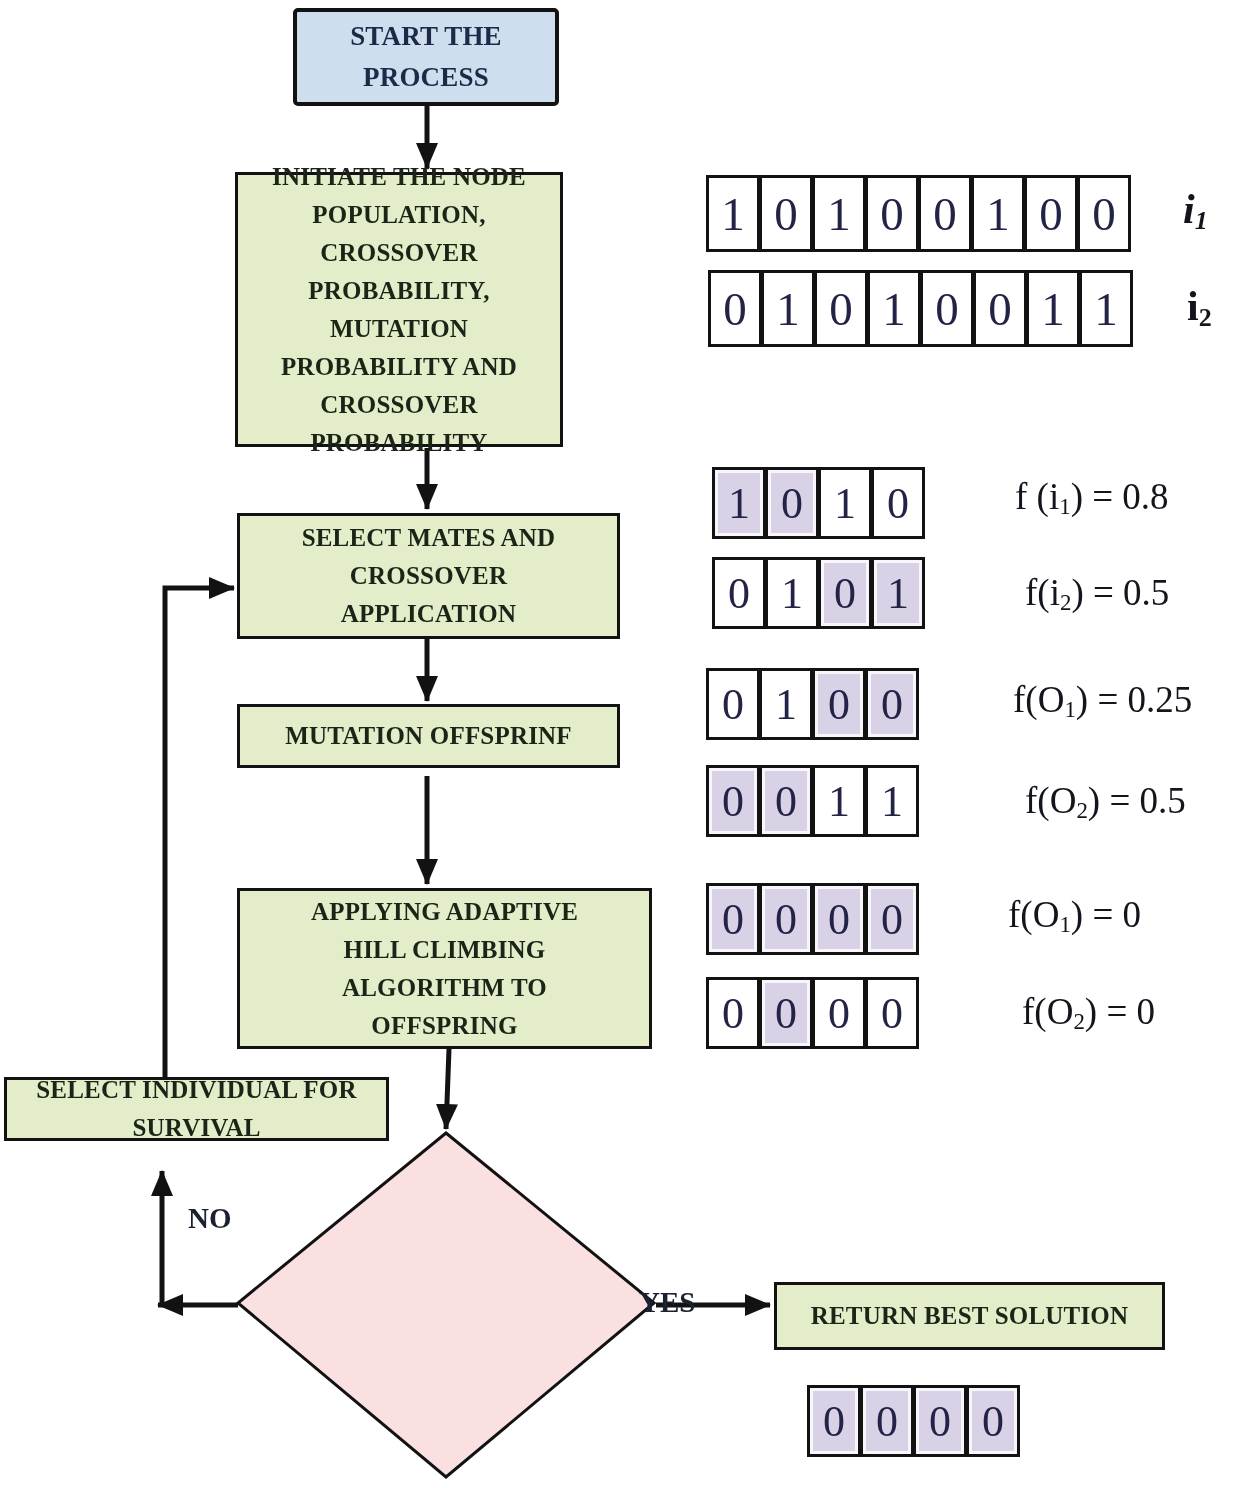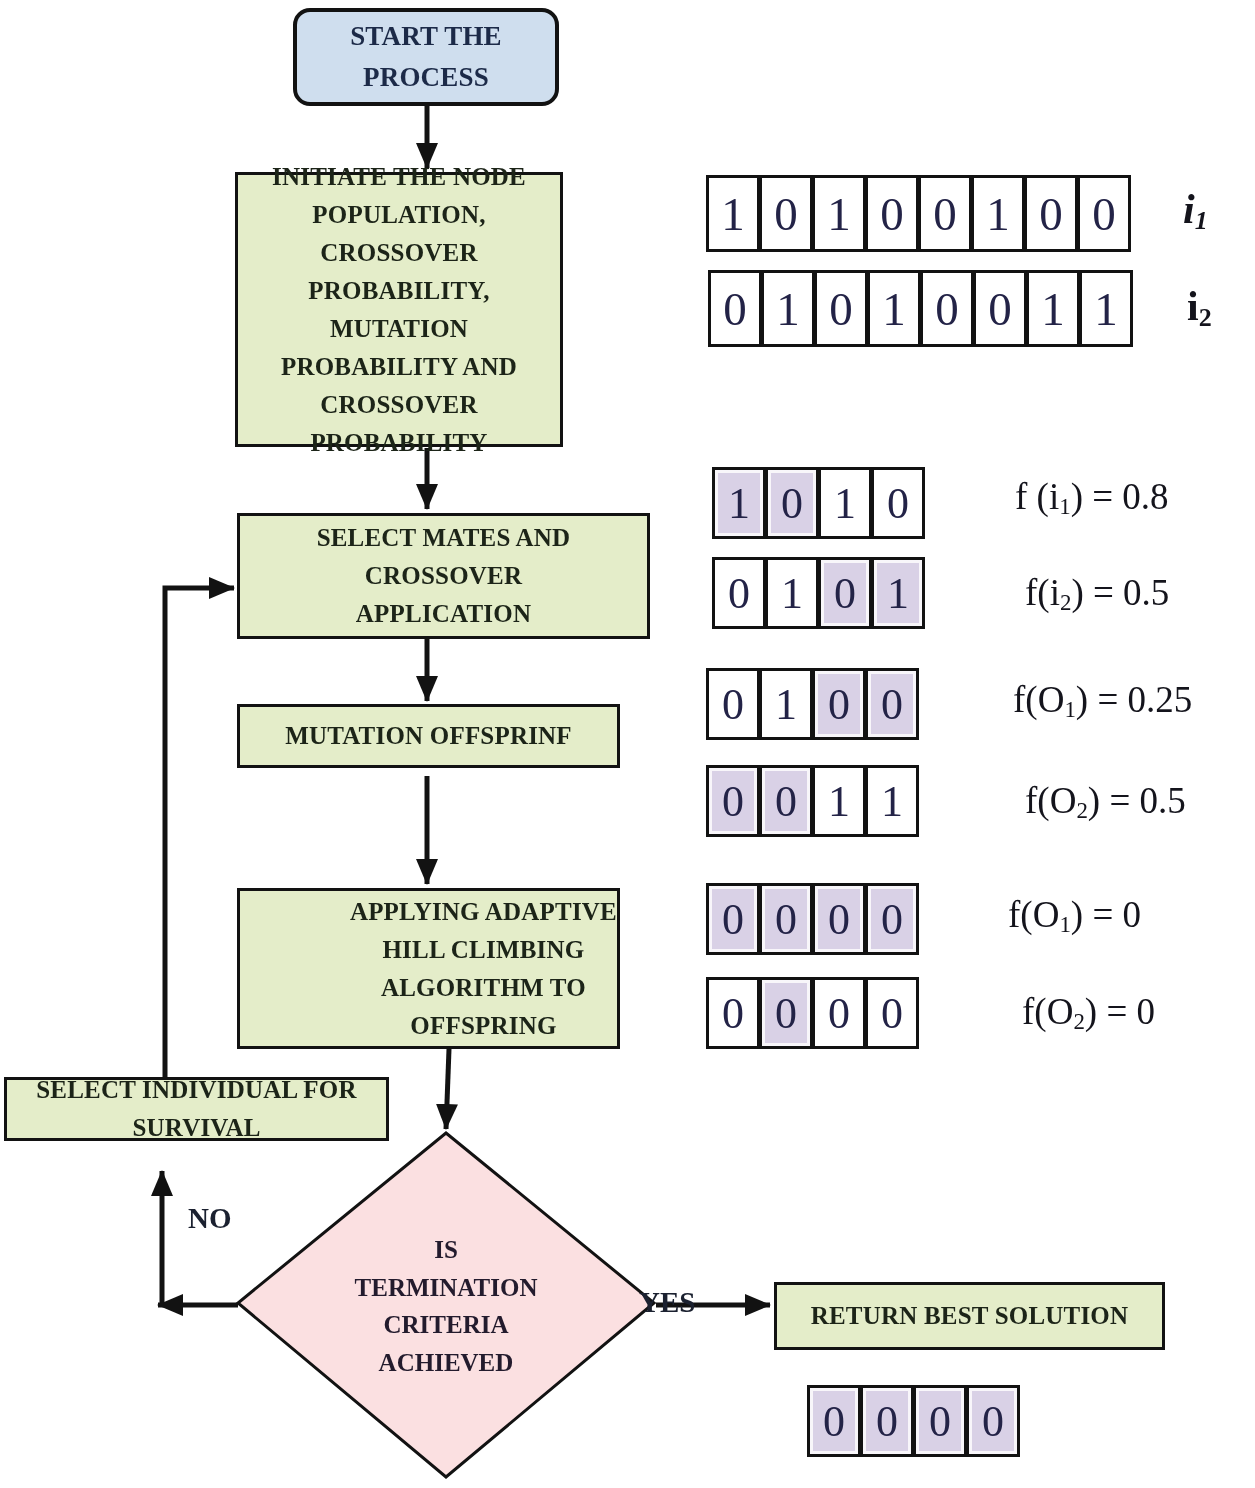--- a/index.html
+++ b/index.html
@@ -7,21 +7,21 @@
     position:relative;width:1255px;height:1488px;background:#ffffff;overflow:hidden;
     font-family:"Liberation Serif","DejaVu Serif",serif;color:#1b2130;
   }
   .overlay{position:absolute;left:0;top:0;width:1255px;height:1488px;z-index:1;}
   .node{
     position:absolute;z-index:2;box-sizing:border-box;border:3px solid #121212;
     display:flex;align-items:center;justify-content:center;text-align:center;
     font-weight:bold;letter-spacing:.2px;
   }
   .node .box-label{white-space:pre-line;line-height:1.52;}
-  .start{background:var(--start-fill,#cfdeee);border-radius:17px;font-size:27px;color:#1c2a48;border-width:4px;justify-content:center;}
+  .start{background:var(--start-fill,#cfdeee);border-radius:5px;font-size:27px;color:#1c2a48;border-width:4px;justify-content:center;}
   .process{background:var(--process-fill,#e4edc9);font-size:25px;color:#1c2418;}
   .diamond-label{
     position:absolute;z-index:2;display:flex;align-items:center;justify-content:center;
     text-align:center;font-weight:bold;font-size:25px;line-height:1.5;color:#231b2d;
   }
   .diamond-label .box-label{white-space:pre-line;}
   .branch{position:absolute;z-index:2;font-weight:bold;font-size:29px;color:#1b2130;}
   .reg{position:absolute;z-index:2;}
   .cells{display:flex;}
   .cell{
@@ -72,48 +72,42 @@
   <div class="node process" style="left:235px;top:172px;width:328px;height:275px;">
     <div class="box-label">INITIATE THE NODE
 POPULATION,
 CROSSOVER
 PROBABILITY, MUTATION
 PROBABILITY AND
 CROSSOVER
 PROBABILITY</div>
   </div>
 
-  <div class="node process" style="left:237px;top:513px;width:413px;height:126px;">
+  <div class="node process" style="left:237px;top:513px;width:383px;height:126px;">
     <div class="box-label">SELECT MATES AND
 CROSSOVER
 APPLICATION</div>
   </div>
 
   <div class="node process" style="left:237px;top:704px;width:383px;height:64px;">
     <div class="box-label">MUTATION OFFSPRINF</div>
   </div>
 
-  <div class="node process" style="left:237px;top:888px;width:383px;height:161px;justify-content:flex-end;">
+  <div class="node process" style="left:237px;top:888px;width:415px;height:161px;">
     <div class="box-label">APPLYING ADAPTIVE
 HILL CLIMBING
 ALGORITHM TO
 OFFSPRING</div>
   </div>
 
   <div class="node process" style="left:4px;top:1077px;width:385px;height:64px;">
     <div class="box-label">SELECT INDIVIDUAL FOR
 SURVIVAL</div>
   </div>
 
-  <div class="diamond-label" style="left:296px;top:1203px;width:300px;height:206px;">
-    <div class="box-label">IS
-TERMINATION
-CRITERIA
-ACHIEVED</div>
-  </div>
 
   <div class="node process" style="left:774px;top:1282px;width:391px;height:68px;">
     <div class="box-label">RETURN BEST SOLUTION</div>
   </div>
 
   <div class="branch" style="left:188px;top:1202px;">NO</div>
   <div class="branch" style="left:639px;top:1286px;">YES</div>
 
   <div class="reg tall" style="left:706px;top:175px;">
     <div class="cells">

